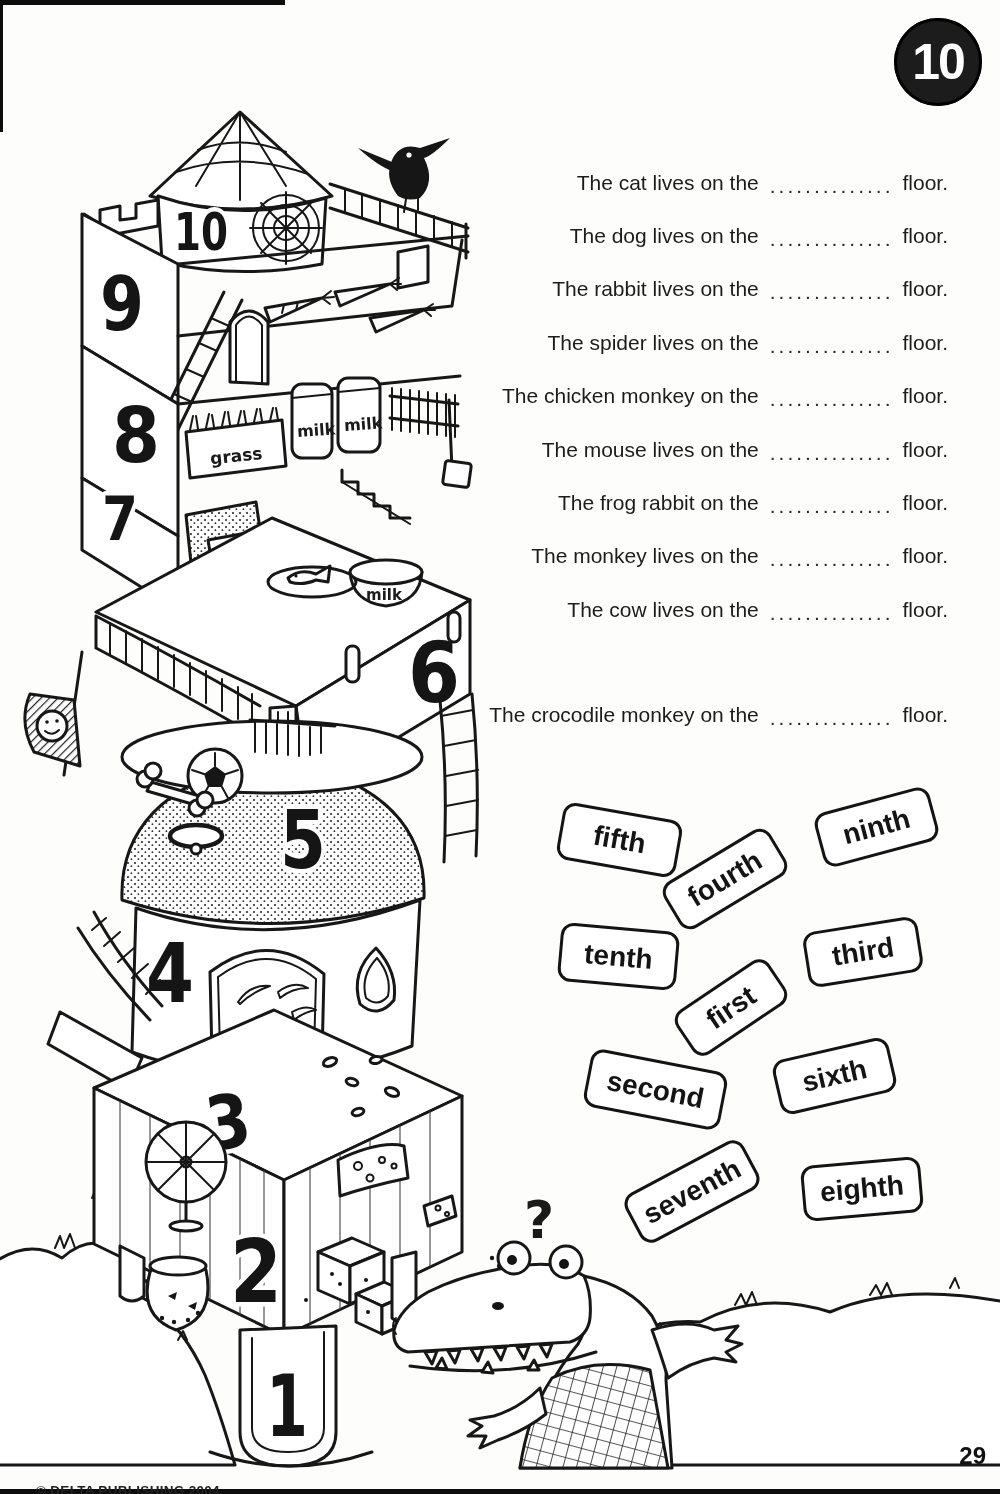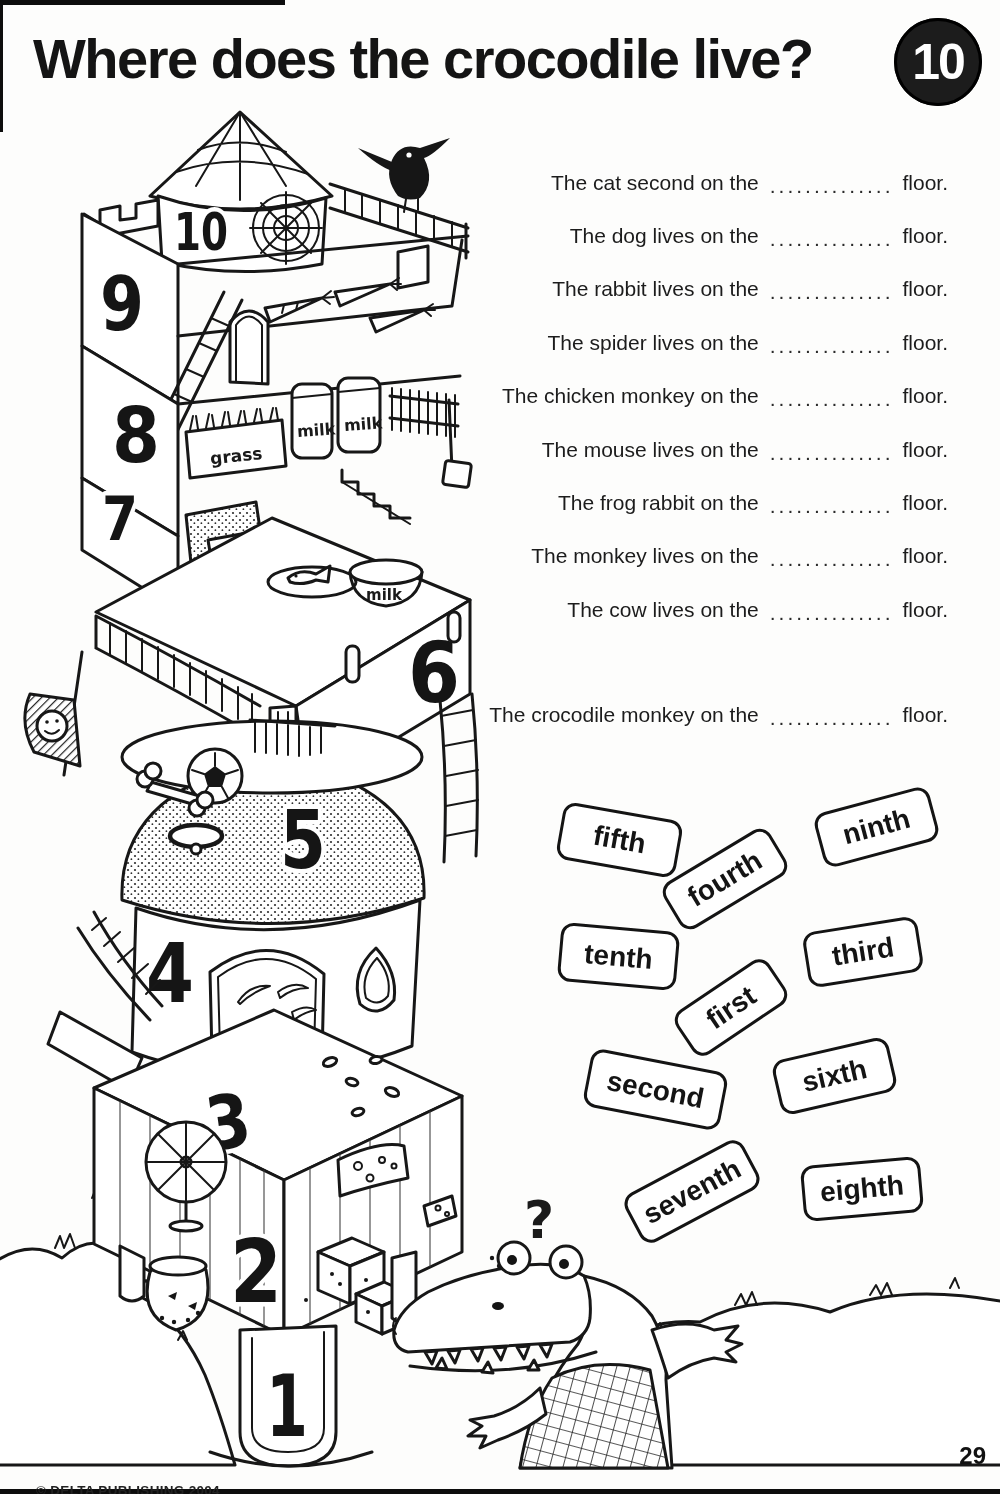--- a/index.html
+++ b/index.html
@@ -54,21 +54,20 @@
 </style>
 </head>
 <body>
 
 <div class="page">
 
   <div class="scan-top"></div>
   <div class="scan-left"></div>
   <div class="scan-bottom"></div>
 
-  <h1 class="title">Where does the crocodile live?</h1>
   <div class="badge">
     <span>10</span>
   </div>
 
   <svg class="tower" width="1000" height="1494" viewBox="0 0 1000 1494">
     <defs>
       <pattern id="stip" width="7" height="7" patternUnits="userSpaceOnUse">
         <rect width="7" height="7" fill="#ffffff"></rect>
         <circle cx="2" cy="2" r="1.1" fill="#2e2e2e"></circle>
         <circle cx="5.4" cy="5.2" r="0.9" fill="#2e2e2e"></circle>
@@ -347,21 +346,21 @@
       <circle cx="512" cy="1260" r="5" fill="#141414"></circle>
       <circle cx="564" cy="1264" r="5" fill="#141414"></circle>
       <ellipse cx="498" cy="1306" rx="6" ry="4" fill="#141414"></ellipse>
       <path class="th" d="M396,1318 Q390,1326 396,1334"></path>
       <path class="fw" d="M540,1388 Q520,1408 494,1416 L470,1420 L482,1426 L468,1436 L486,1436 L480,1448 L498,1440 Q526,1430 546,1414 Z"></path>
     </g>
   </svg>
 
   <div class="sentences">
     <div class="sentence">
-      <span>The cat second on the</span>
+      <span>The cat lives on the</span>
       <span class="s-blank">..............</span>
       <span>floor.</span>
     </div>
     <div class="sentence">
       <span>The dog lives on the</span>
       <span class="s-blank">..............</span>
       <span>floor.</span>
     </div>
     <div class="sentence">
       <span>The rabbit lives on the</span>

